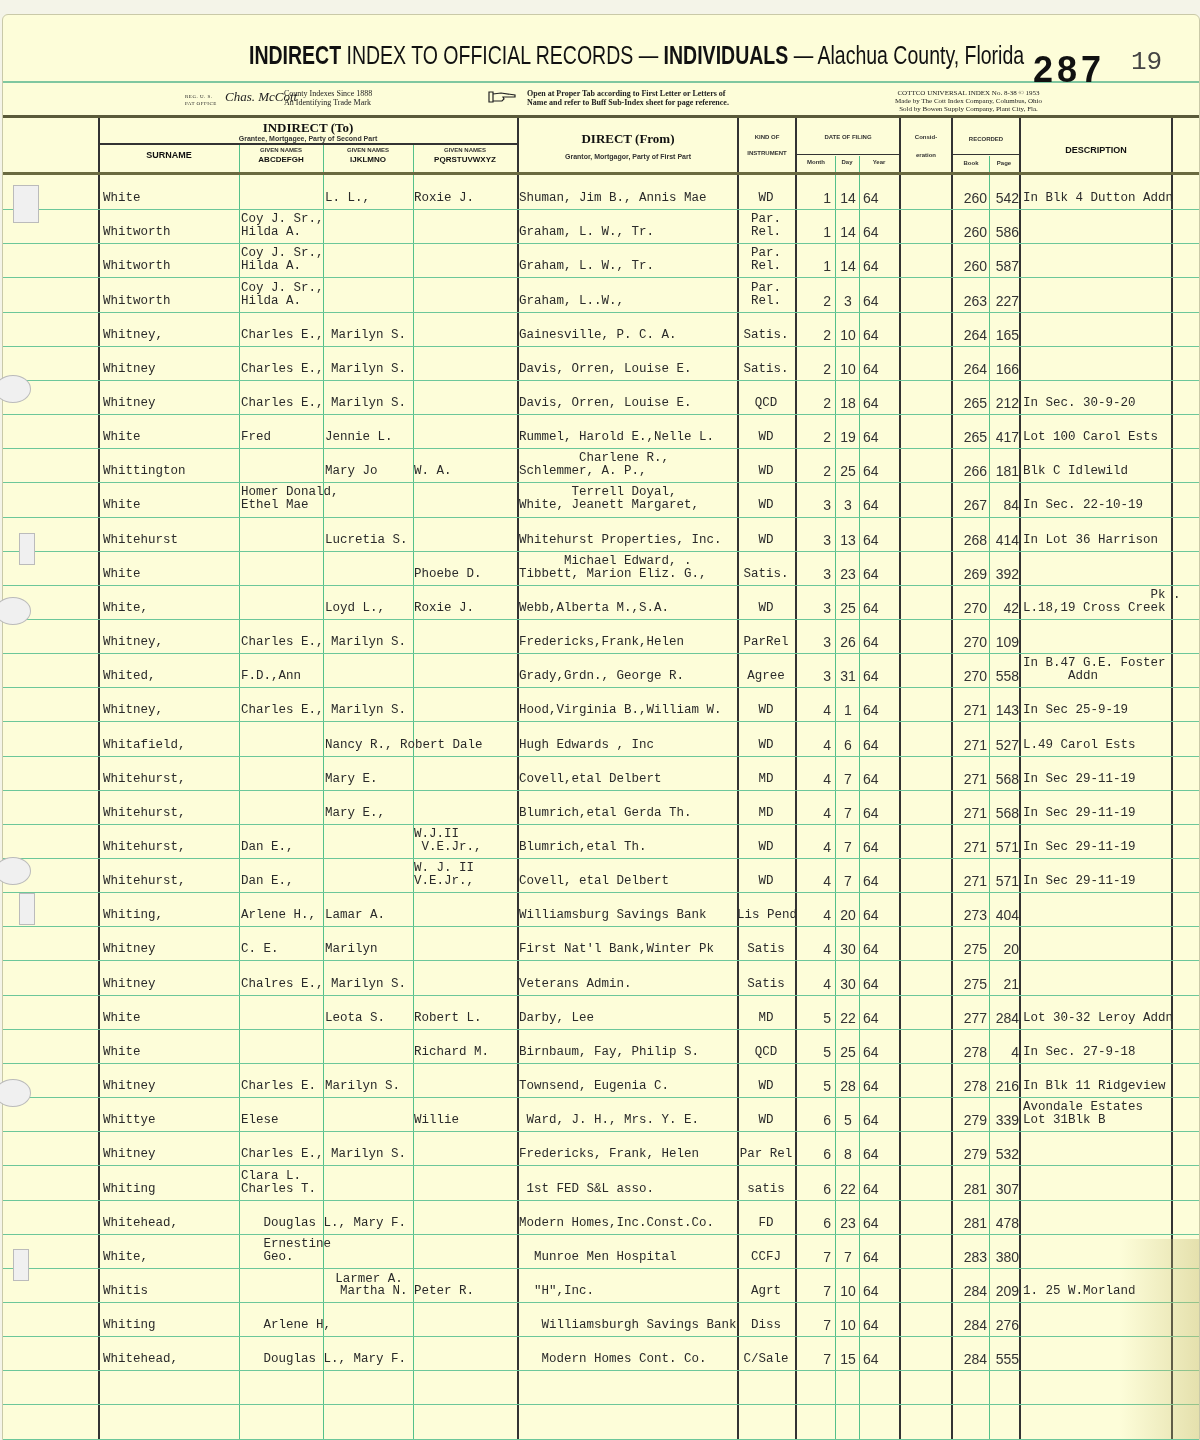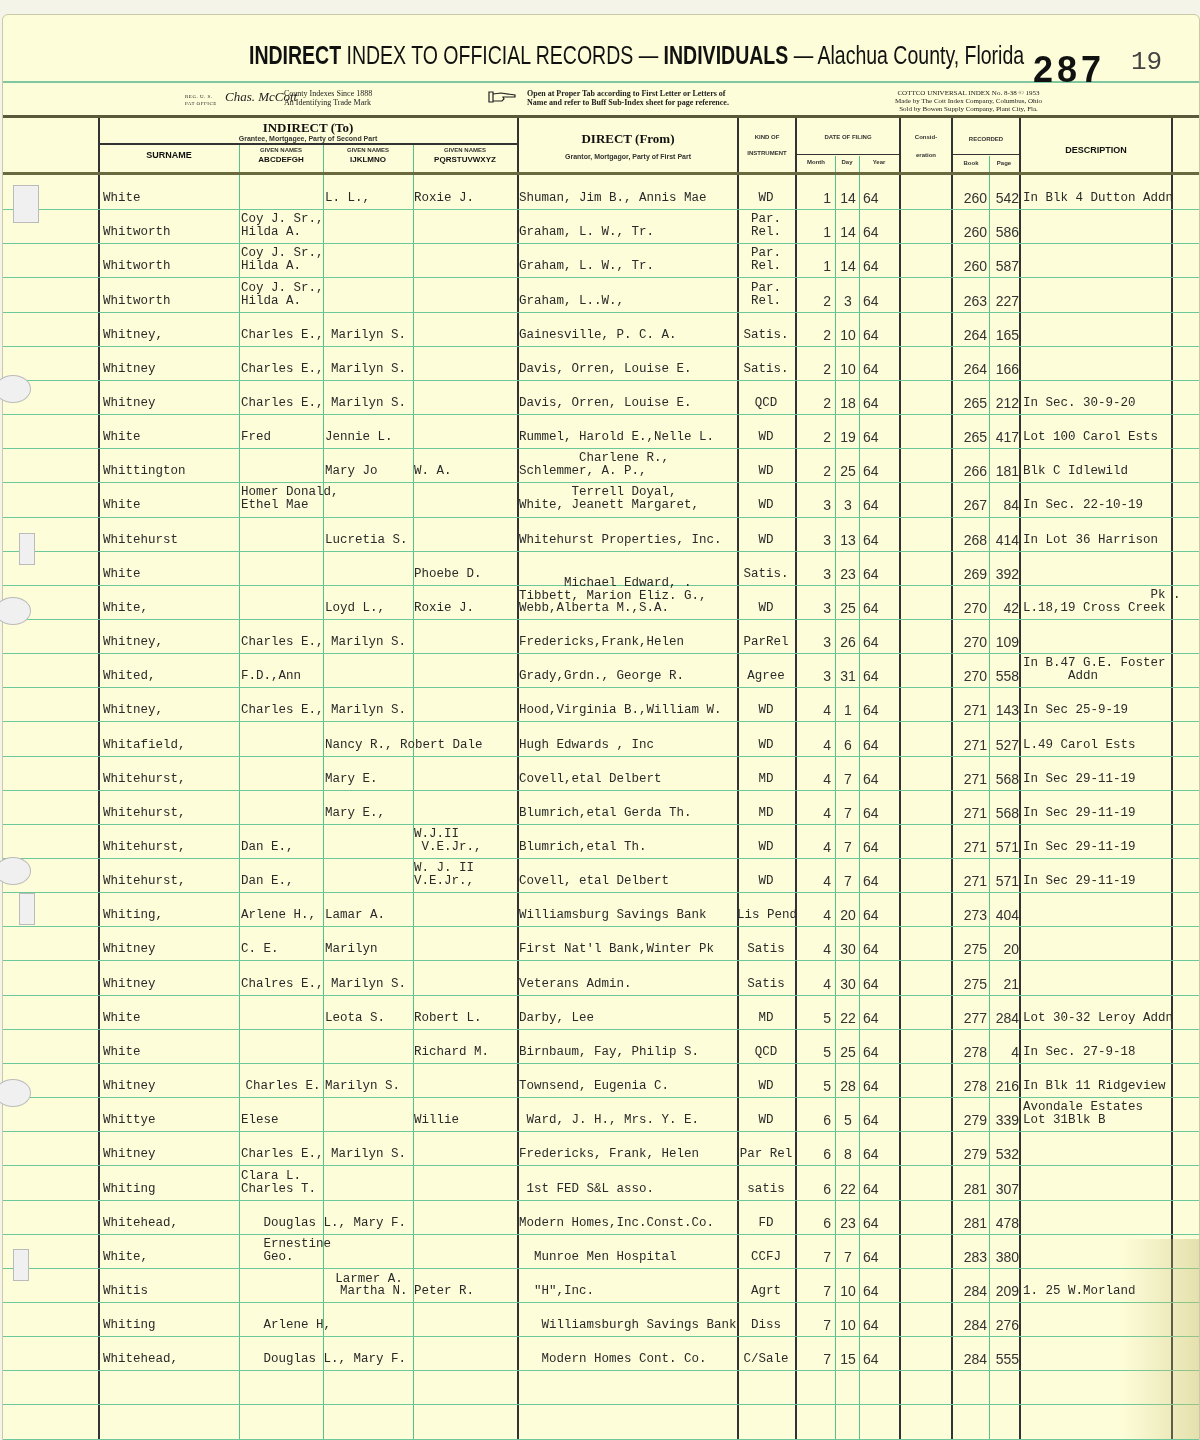--- a/index.html
+++ b/index.html
@@ -355,21 +355,21 @@
           <div class="cell num" style="left:860px;width:34px;top:416px;">64</div>
           <div class="cell num right" style="left:950px;width:34px;top:416px;">268</div>
           <div class="cell num right" style="left:988px;width:28px;top:416px;">414</div>
           <div class="cell" style="left:1020px;width:170px;top:416px;">In Lot 36 Harrison</div>
         </div>
         <div>
           <div class="cell" style="left:100px;width:132px;top:450px;">White</div>
           <div class="cell" style="left:238px;width:84px;top:450px;"></div>
           <div class="cell" style="left:322px;width:88px;top:450px;"></div>
           <div class="cell" style="left:411px;width:100px;top:450px;">Phoebe D.</div>
-          <div class="cell" style="left:516px;width:216px;top:459px;">      Michael Edward, .
+          <div class="cell" style="left:516px;width:216px;top:437px;">      Michael Edward, .
 Tibbett, Marion Eliz. G.,</div>
           <div class="cell center" style="left:734px;width:58px;top:450px;">Satis.</div>
           <div class="cell num right" style="left:794px;width:34px;top:450px;">3</div>
           <div class="cell num center" style="left:834px;width:22px;top:450px;">23</div>
           <div class="cell num" style="left:860px;width:34px;top:450px;">64</div>
           <div class="cell num right" style="left:950px;width:34px;top:450px;">269</div>
           <div class="cell num right" style="left:988px;width:28px;top:450px;">392</div>
           <div class="cell" style="left:1020px;width:170px;top:450px;"></div>
         </div>
         <div>
@@ -567,21 +567,21 @@
           <div class="cell center" style="left:734px;width:58px;top:928px;">QCD</div>
           <div class="cell num right" style="left:794px;width:34px;top:928px;">5</div>
           <div class="cell num center" style="left:834px;width:22px;top:928px;">25</div>
           <div class="cell num" style="left:860px;width:34px;top:928px;">64</div>
           <div class="cell num right" style="left:950px;width:34px;top:928px;">278</div>
           <div class="cell num right" style="left:988px;width:28px;top:928px;">4</div>
           <div class="cell" style="left:1020px;width:170px;top:928px;">In Sec. 27-9-18</div>
         </div>
         <div>
           <div class="cell" style="left:100px;width:132px;top:962px;">Whitney</div>
-          <div class="cell" style="left:238px;width:84px;top:962px;text-align:center;">Charles E.</div>
+          <div class="cell" style="left:238px;width:84px;top:962px;">Charles E.</div>
           <div class="cell" style="left:322px;width:88px;top:962px;">Marilyn S.</div>
           <div class="cell" style="left:411px;width:100px;top:962px;"></div>
           <div class="cell" style="left:516px;width:216px;top:962px;">Townsend, Eugenia C.</div>
           <div class="cell center" style="left:734px;width:58px;top:962px;">WD</div>
           <div class="cell num right" style="left:794px;width:34px;top:962px;">5</div>
           <div class="cell num center" style="left:834px;width:22px;top:962px;">28</div>
           <div class="cell num" style="left:860px;width:34px;top:962px;">64</div>
           <div class="cell num right" style="left:950px;width:34px;top:962px;">278</div>
           <div class="cell num right" style="left:988px;width:28px;top:962px;">216</div>
           <div class="cell" style="left:1020px;width:170px;top:962px;">In Blk 11 Ridgeview</div>

